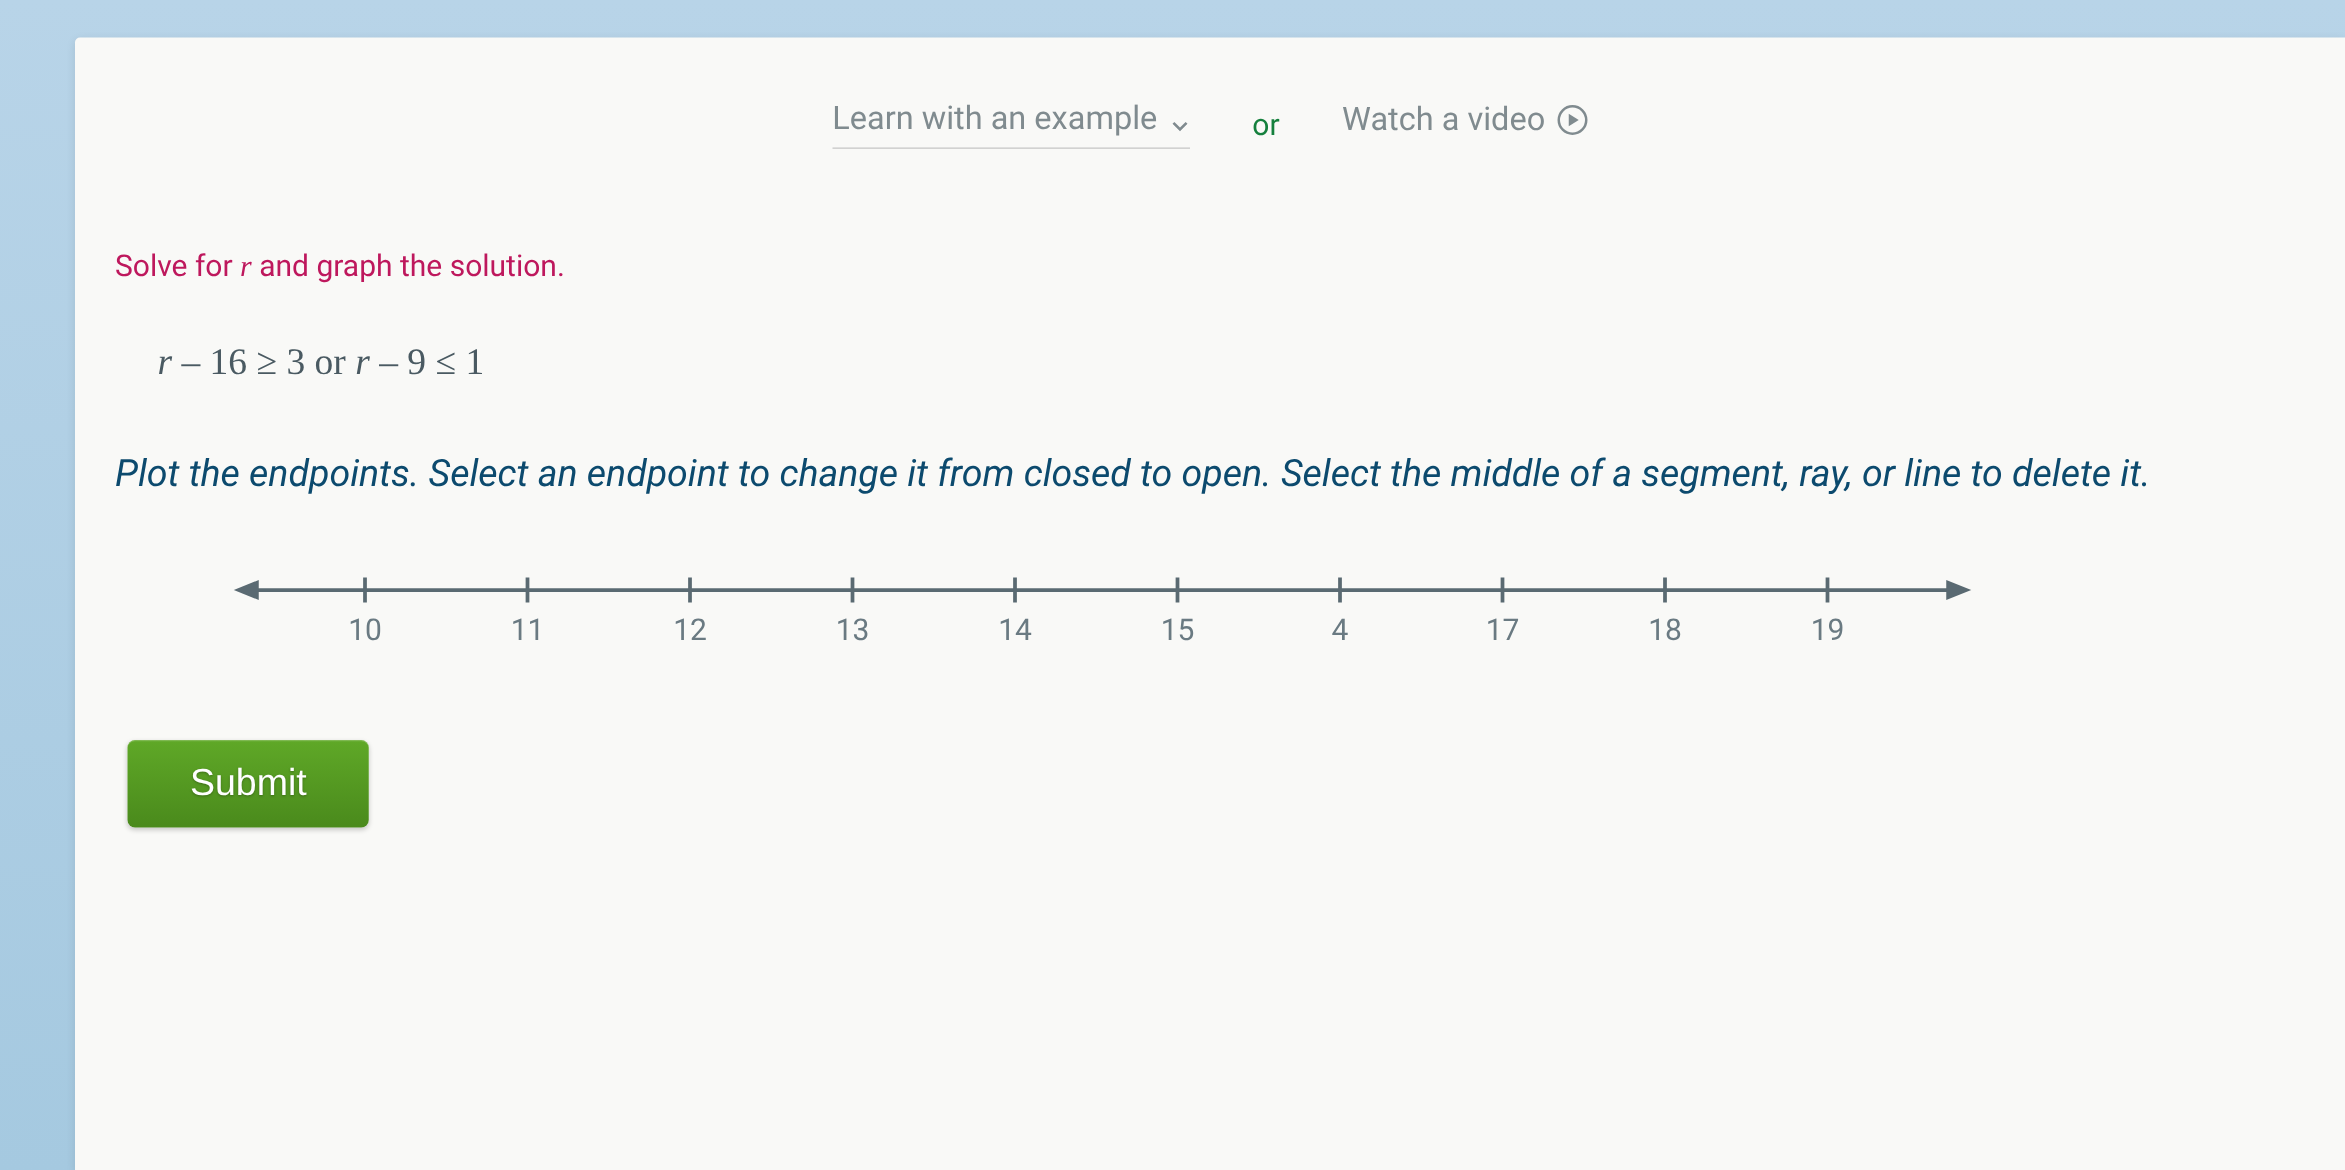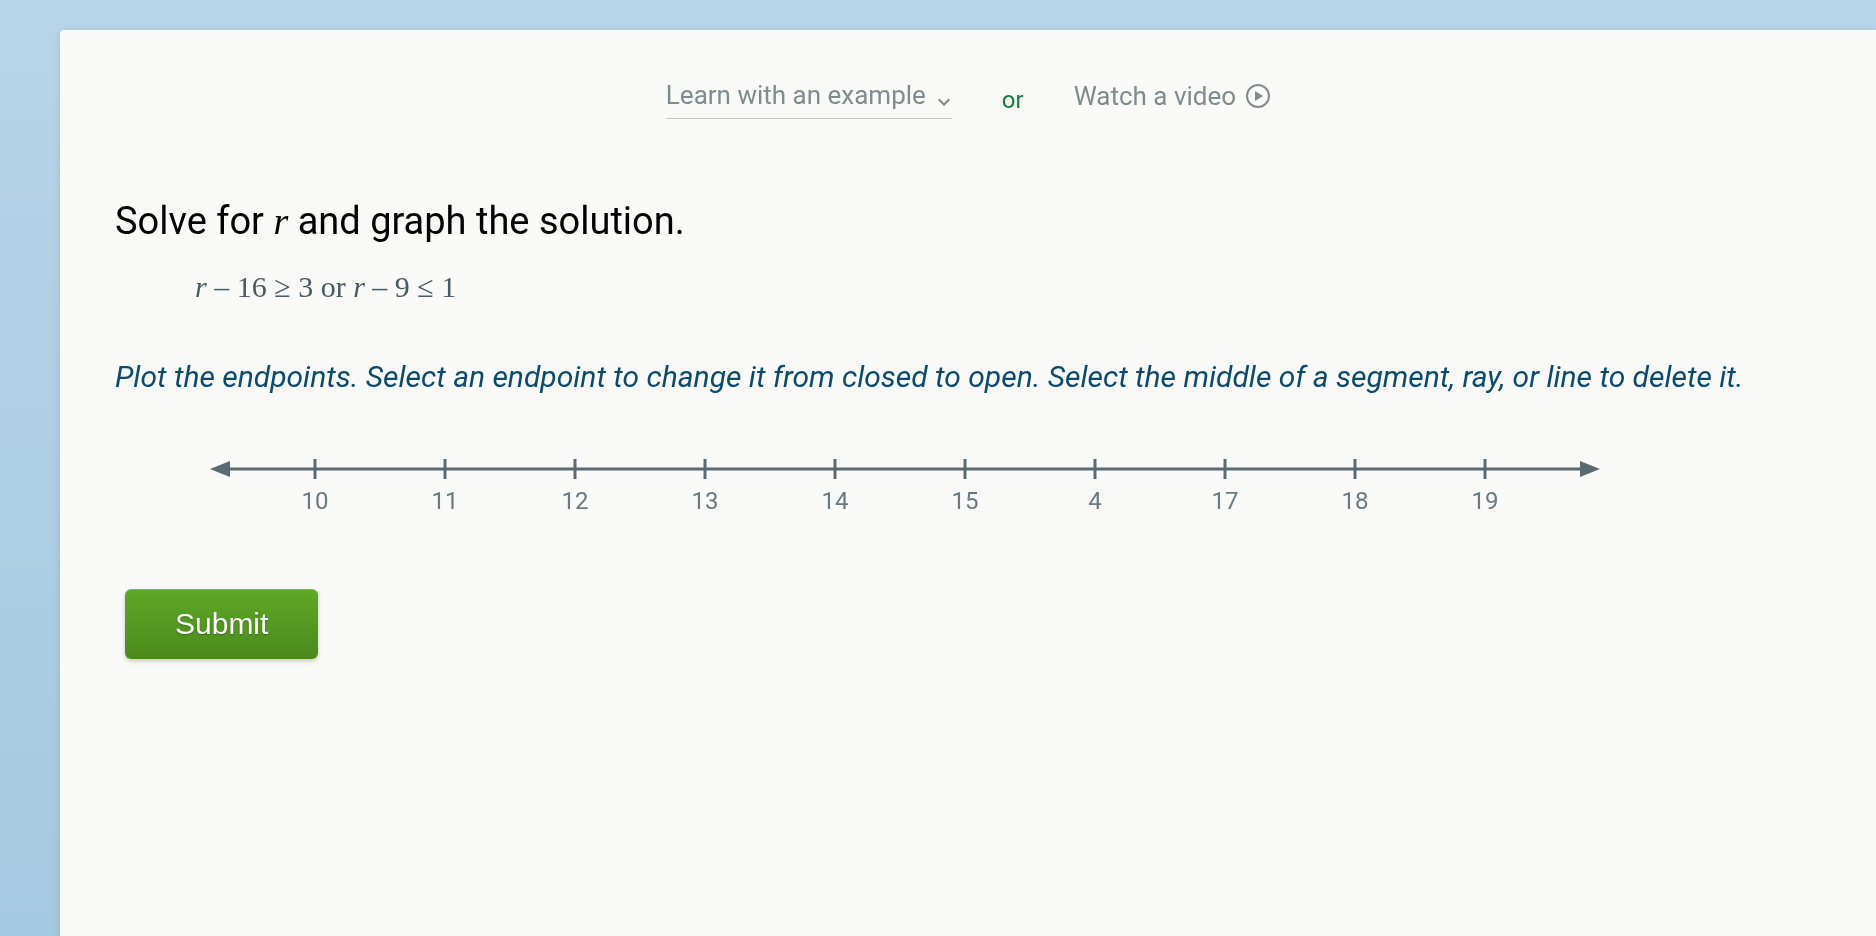--- a/index.html
+++ b/index.html
@@ -15,21 +15,21 @@
       height: 936px;
       overflow: hidden;
       position: relative;
     }
     
     .content-card {
       background: #f9f9f7;
       margin: 30px 0 0 60px;
       width: 1816px;
       height: 906px;
-      padding: 50px 55px;
+      padding: 50px 32px;
       border-radius: 4px 0 0 0;
       box-shadow: 0 2px 8px rgba(0,0,0,0.1);
     }
     
     .help-links {
       display: flex;
       align-items: center;
       justify-content: center;
       gap: 50px;
       margin-bottom: 25px;
@@ -82,32 +82,32 @@
       display: block;
       width: 0;
       height: 0;
       border-left: 8px solid #808b8f;
       border-top: 5px solid transparent;
       border-bottom: 5px solid transparent;
       margin-left: 2px;
     }
     
     .question-prompt {
-      font-size: 38px;
-      color: #000000;
-      font-weight: 400;
-      margin-bottom: 27px;
+      font-size: 24px;
+      color: #be185d;
+      font-weight: 400;
+      margin-bottom: 45px;
       margin-top: 70px;
     }
     
     .inequality {
       font-size: 30px;
       color: #4a5a62;
       font-weight: 400;
-      margin-left: 80px;
+      margin-left: 34px;
       margin-bottom: 50px;
       font-family: Georgia, serif;
     }
     
     .inequality .var {
       font-style: italic;
     }
     
     .instructions {
       font-size: 30px;

